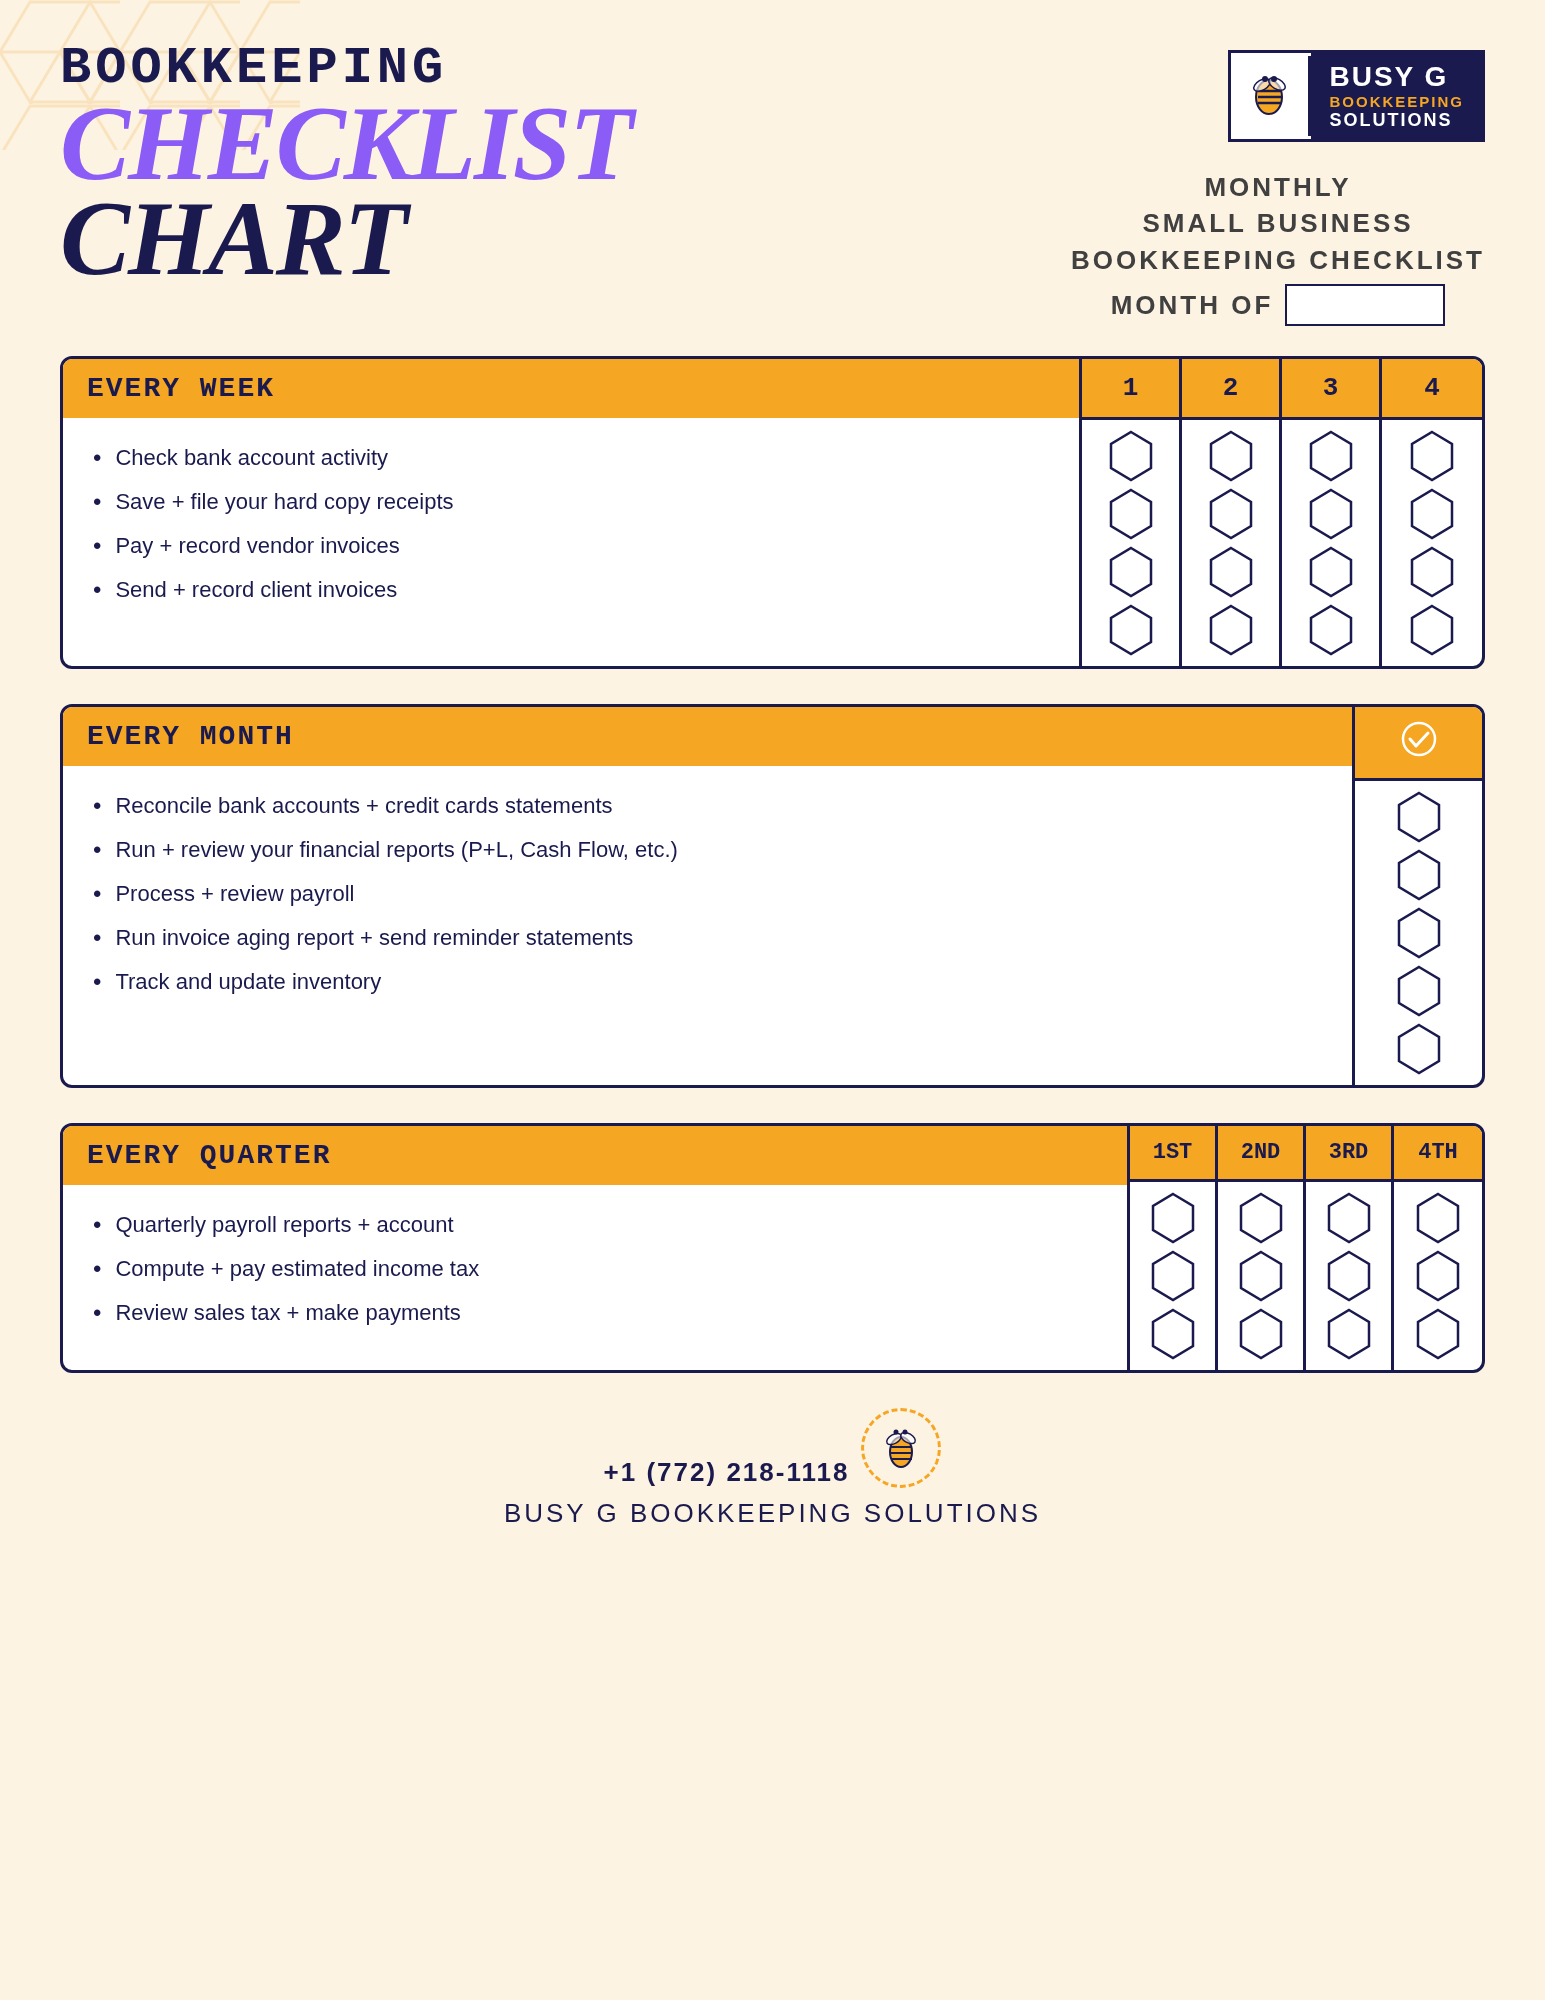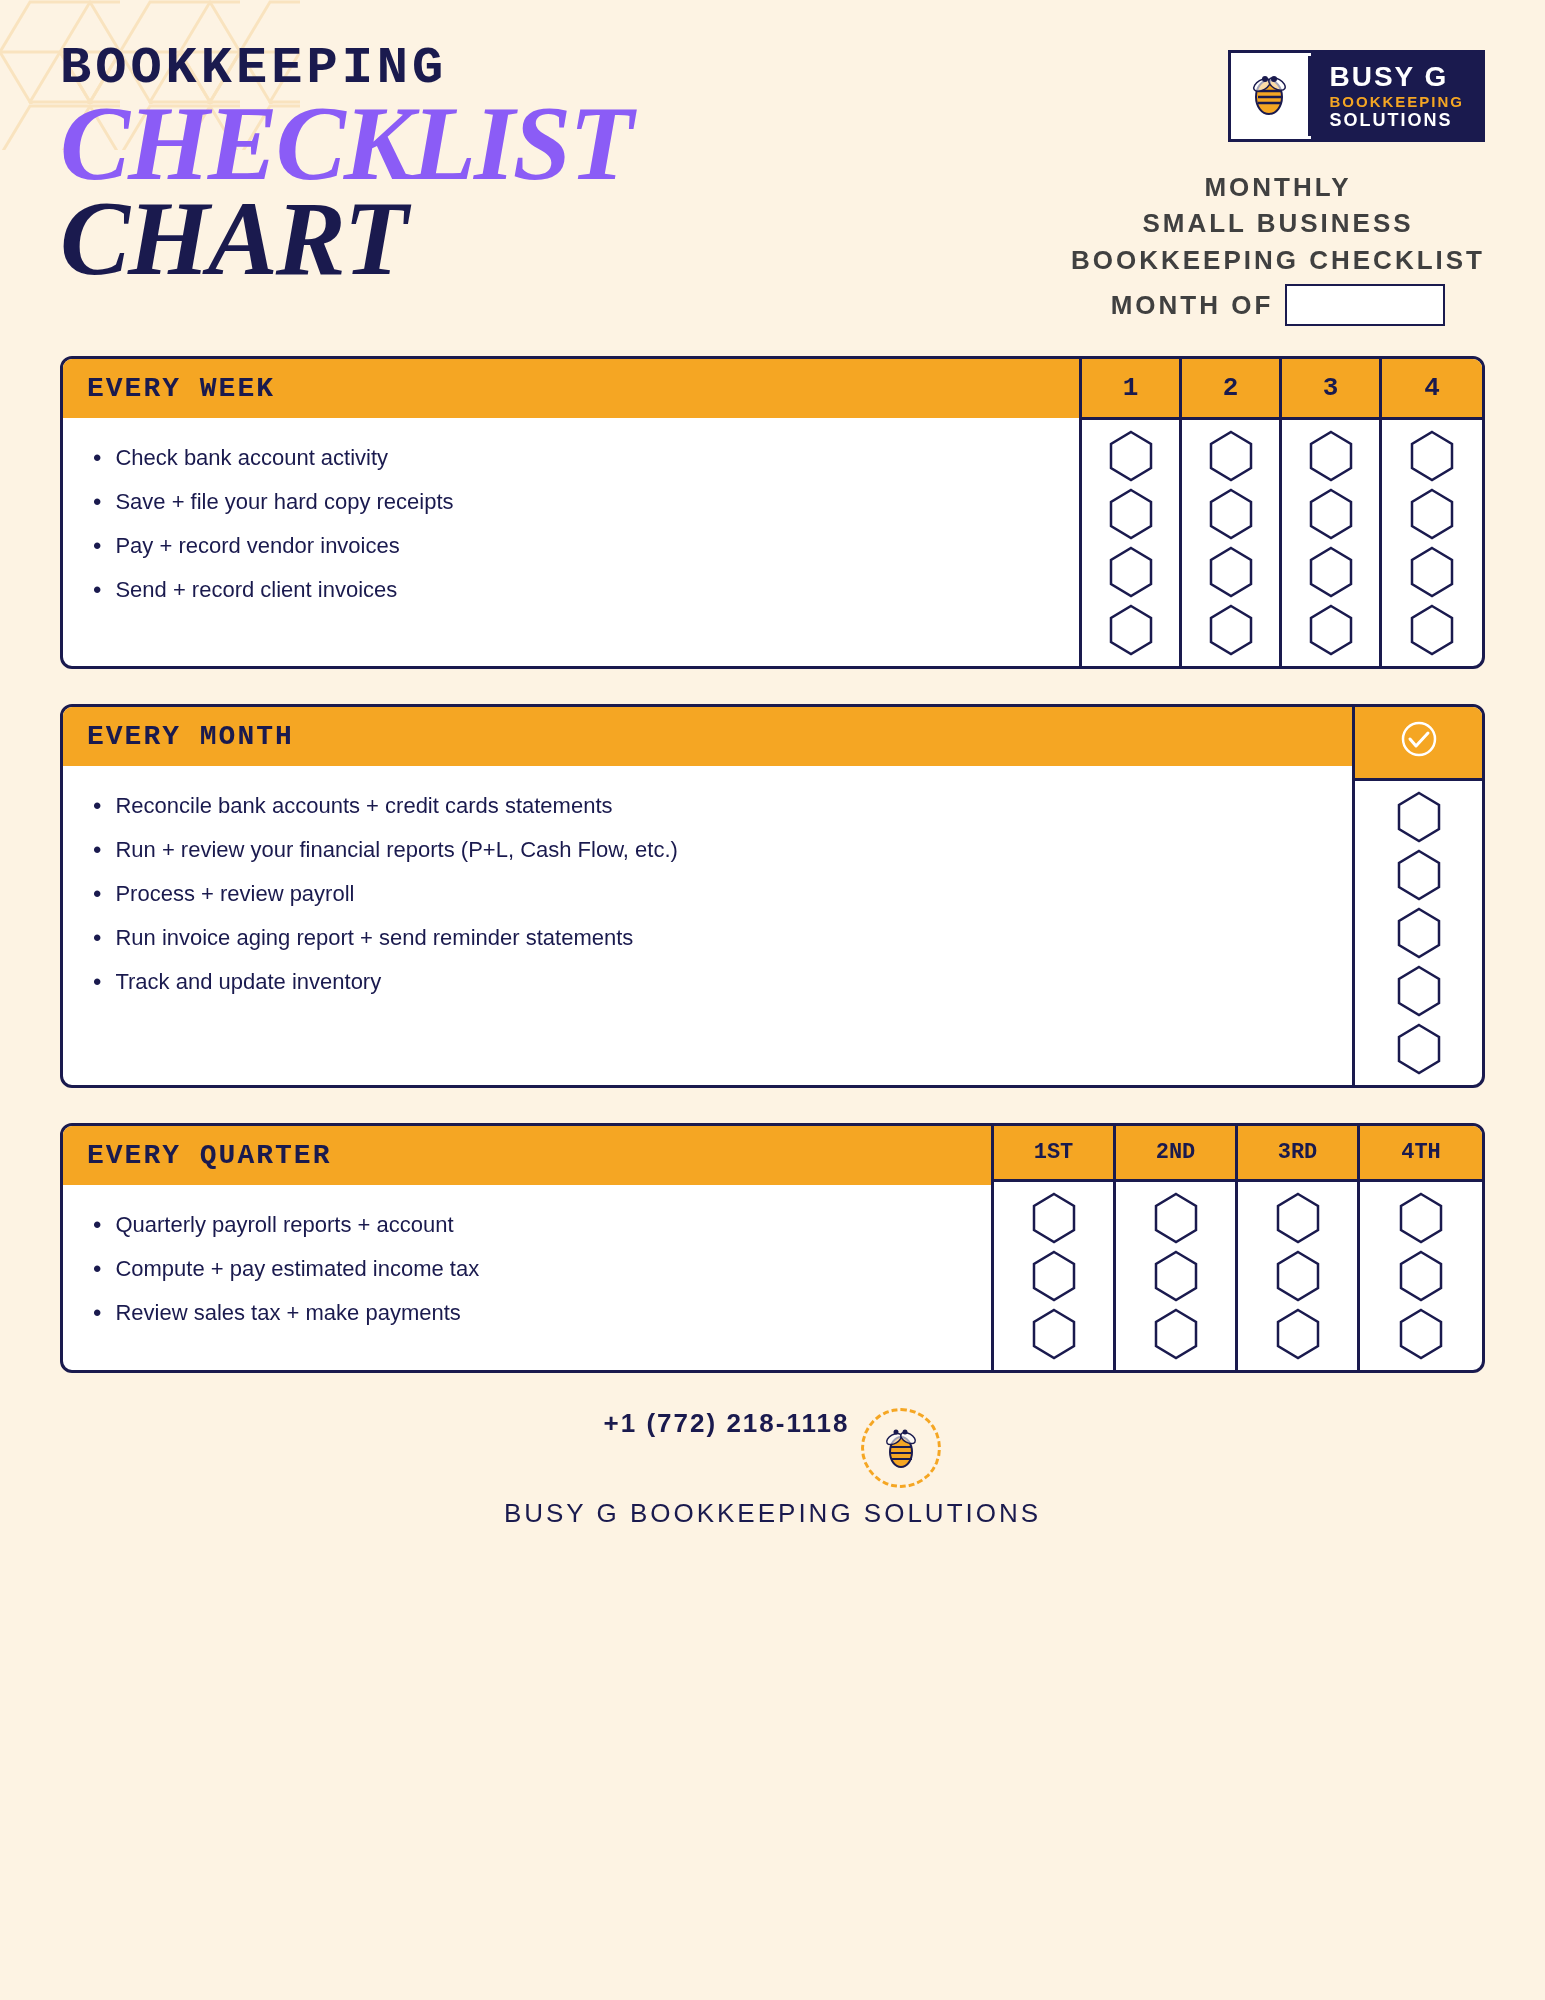--- a/index.html
+++ b/index.html
@@ -272,21 +272,21 @@
       gap: 6px;
     }
 
     
     .quarter-cols {
       display: flex;
       border-left: 3px solid #1a1a4e;
     }
 
     .quarter-col {
-      width: 122px;
+      width: 88px;
       border-right: 3px solid #1a1a4e;
       display: flex;
       flex-direction: column;
     }
 
     .quarter-col:last-child {
       border-right: none;
     }
 
     .quarter-col-header {
@@ -320,21 +320,21 @@
     .footer-name {
       font-size: 26px;
       font-weight: 400;
       color: #1a1a4e;
       letter-spacing: 3px;
       text-align: center;
     }
 
     .footer-row {
       display: flex;
-      align-items: flex-start;
+      align-items: flex-end;
       justify-content: center;
       gap: 12px;
     }
 
     
     .bee-dashed {
       width: 80px;
       height: 80px;
       border: 3px dashed #f5a623;
       border-radius: 50%;

